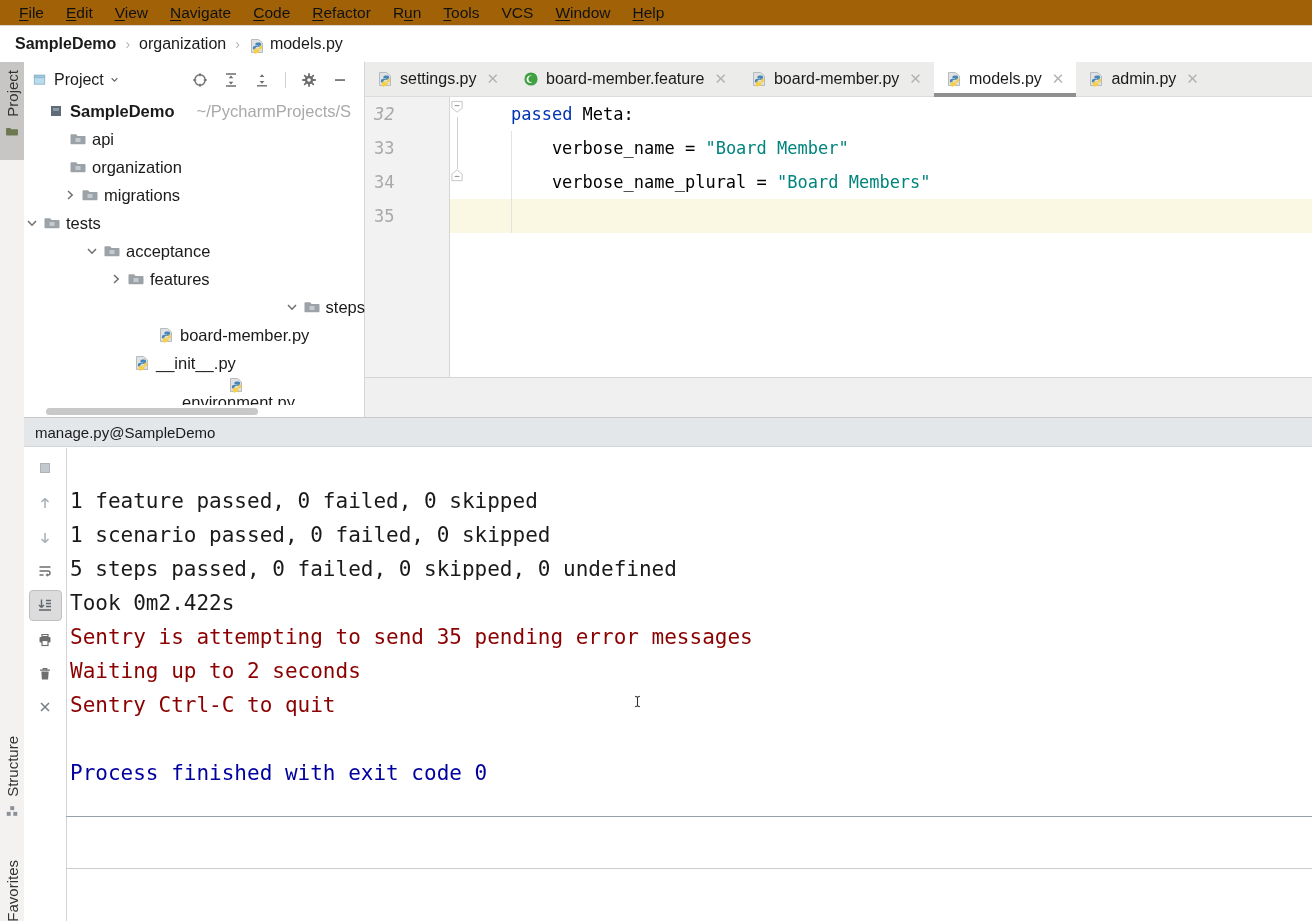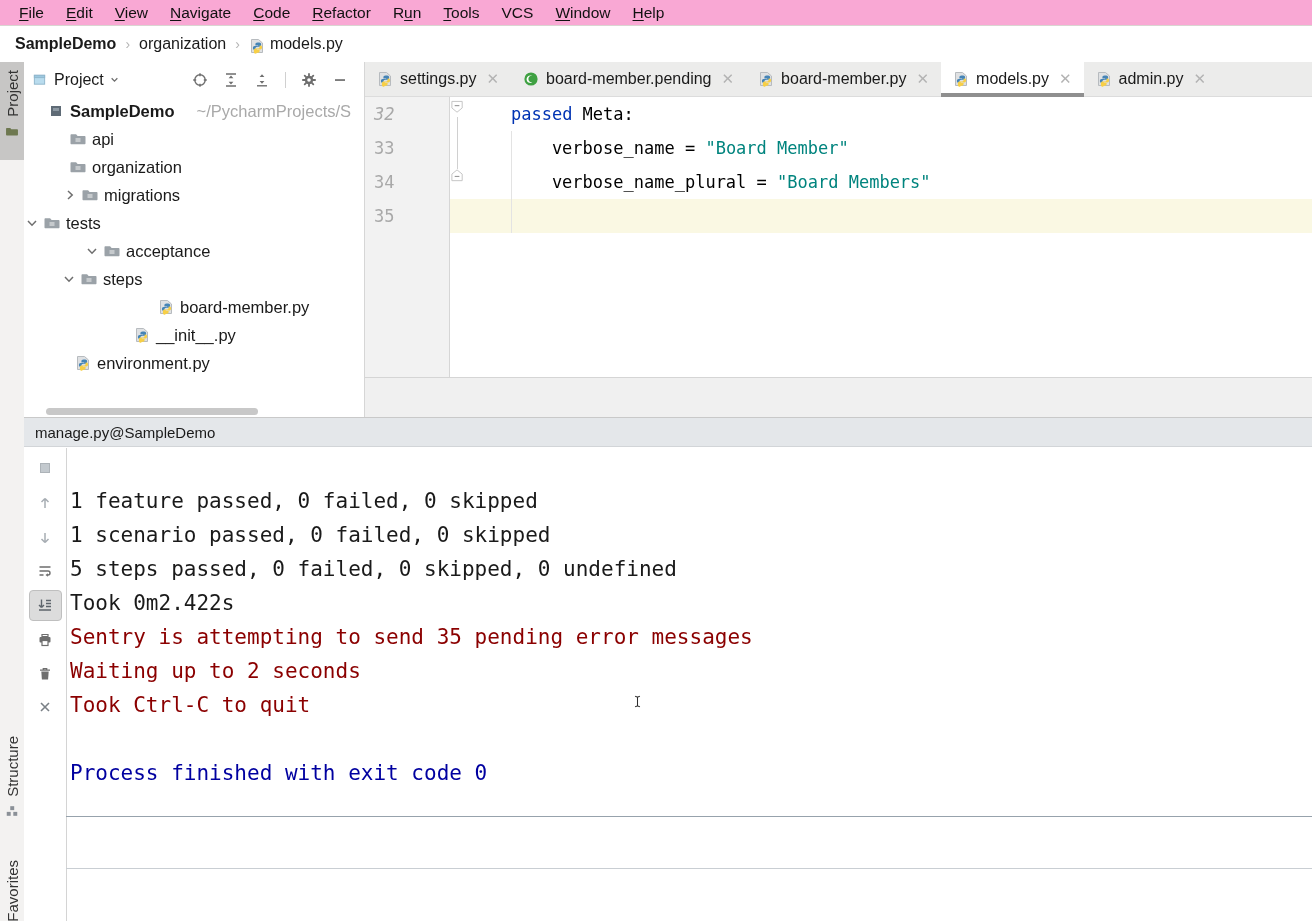--- a/index.html
+++ b/index.html
@@ -2,21 +2,21 @@
 <html><head>
 <meta charset="utf-8">
 <style>
   * { margin:0; padding:0; box-sizing:border-box; }
   html,body { width:1312px; height:921px; overflow:hidden; }
   body { font-family:"Liberation Sans", sans-serif; background:#fff; color:#1a1a1a; }
   #root { position:relative; width:1312px; height:921px; background:#fff; }
 
   
   #menu-bar { position:absolute; left:0; top:0; width:1312px; height:26px;
-    background:#f9a8d4; border-bottom:1px solid #d9d5d1; display:flex; align-items:center; padding-left:8px; }
+    background:#a16207; border-bottom:1px solid #d9d5d1; display:flex; align-items:center; padding-left:8px; }
   .menu-item { font-size:15.5px; padding:0 11px; color:#111; cursor:default; white-space:nowrap; }
   .menu-item u { text-decoration:underline; text-underline-offset:2px; }
 
   
   #breadcrumb-bar { position:absolute; left:0; top:26px; width:1312px; height:36px;
     background:#fff; display:flex; align-items:center; padding-left:15px; font-size:16px; }
   .crumb { white-space:nowrap; }
   .crumb.bold { font-weight:bold; }
   .crumb-sep { color:#b5b5b5; margin:0 9px; font-size:14px; }
   .crumb-ico { display:inline-flex; margin-right:5px; position:relative; top:2px; }
@@ -273,23 +273,37 @@
             </svg>
           </span>
           <span class="svgi ico">
             <svg width="16" height="16" viewBox="0 0 16 16" xmlns="http://www.w3.org/2000/svg">
               <path d="M1.5 3.2h4.6l1.5 1.8h6.9c.6 0 1 .4 1 1v6.3c0 .6-.4 1-1 1h-13c-.6 0-1-.4-1-1V4.2c0-.6.4-1 1-1z" fill="#9ba2a8"></path>
               <rect x="5.5" y="7" width="5" height="4" fill="#c6cacd"></rect>
             </svg>
           </span>
           <span class="lbl">acceptance</span>
         </div>
-        <div class="tree-row" style="padding-left: 37px;">
+        <div class="tree-row" style="padding-left: 84px;">
           <span class="svgi chev">
             <svg width="16" height="16" viewBox="0 0 16 16" xmlns="http://www.w3.org/2000/svg">
+              <polyline points="6,4 10.2,8 6,12" stroke="#6e6e6e" stroke-width="1.5" fill="none"></polyline>
+            </svg>
+          </span>
+          <span class="svgi ico">
+            <svg width="16" height="16" viewBox="0 0 16 16" xmlns="http://www.w3.org/2000/svg">
+              <path d="M1.5 3.2h4.6l1.5 1.8h6.9c.6 0 1 .4 1 1v6.3c0 .6-.4 1-1 1h-13c-.6 0-1-.4-1-1V4.2c0-.6.4-1 1-1z" fill="#9ba2a8"></path>
+              <rect x="5.5" y="7" width="5" height="4" fill="#c6cacd"></rect>
+            </svg>
+          </span>
+          <span class="lbl">features</span>
+        </div>
+        <div class="tree-row" style="padding-left: 76px; justify-content: flex-end;">
+          <span class="svgi chev">
+            <svg width="16" height="16" viewBox="0 0 16 16" xmlns="http://www.w3.org/2000/svg">
               <polyline points="4,6 8,10.2 12,6" stroke="#6e6e6e" stroke-width="1.5" fill="none"></polyline>
             </svg>
           </span>
           <span class="svgi ico">
             <svg width="16" height="16" viewBox="0 0 16 16" xmlns="http://www.w3.org/2000/svg">
               <path d="M1.5 3.2h4.6l1.5 1.8h6.9c.6 0 1 .4 1 1v6.3c0 .6-.4 1-1 1h-13c-.6 0-1-.4-1-1V4.2c0-.6.4-1 1-1z" fill="#9ba2a8"></path>
               <rect x="5.5" y="7" width="5" height="4" fill="#c6cacd"></rect>
             </svg>
           </span>
           <span class="lbl">steps</span>
@@ -307,21 +321,21 @@
         <div class="tree-row" style="padding-left: 110px;">
           <span class="svgi ico">
             <svg width="16" height="16" viewBox="0 0 16 16" xmlns="http://www.w3.org/2000/svg">
               <path d="M2.5 1.5h7l4 3.5v9.5h-11z" fill="#dfe1e3" stroke="#b7bbbf" stroke-width="1"></path>
               <path d="M8.6 4.6c-1.5 0-2.2.7-2.2 1.8v1h2.8v.6H5.6c-1.1 0-1.7.8-1.7 1.9s.5 1.9 1.6 1.9h.9v-1.1c0-1 .8-1.9 1.9-1.9h2.1c.9 0 1.7-.7 1.7-1.6V6.4c0-1-.8-1.8-1.8-1.8z" fill="#4584b6"></path>
               <path d="M8.4 14.8c1.5 0 2.2-.7 2.2-1.8v-1H7.8v-.6h3.6c1.1 0 1.7-.8 1.7-1.9S12.6 7.6 11.5 7.6h-.9v1.1c0 1-.8 1.9-1.9 1.9H6.6c-.9 0-1.7.7-1.7 1.6v1.8c0 1 .8 1.8 1.8 1.8z" fill="#f7cf46"></path>
             </svg>
           </span>
           <span class="lbl">__init__.py</span>
         </div>
-        <div class="tree-row" style="padding-left: 51px;">
+        <div class="tree-row" style="padding-left: 88px; flex-direction: column;">
           <span class="svgi ico">
             <svg width="16" height="16" viewBox="0 0 16 16" xmlns="http://www.w3.org/2000/svg">
               <path d="M2.5 1.5h7l4 3.5v9.5h-11z" fill="#dfe1e3" stroke="#b7bbbf" stroke-width="1"></path>
               <path d="M8.6 4.6c-1.5 0-2.2.7-2.2 1.8v1h2.8v.6H5.6c-1.1 0-1.7.8-1.7 1.9s.5 1.9 1.6 1.9h.9v-1.1c0-1 .8-1.9 1.9-1.9h2.1c.9 0 1.7-.7 1.7-1.6V6.4c0-1-.8-1.8-1.8-1.8z" fill="#4584b6"></path>
               <path d="M8.4 14.8c1.5 0 2.2-.7 2.2-1.8v-1H7.8v-.6h3.6c1.1 0 1.7-.8 1.7-1.9S12.6 7.6 11.5 7.6h-.9v1.1c0 1-.8 1.9-1.9 1.9H6.6c-.9 0-1.7.7-1.7 1.6v1.8c0 1 .8 1.8 1.8 1.8z" fill="#f7cf46"></path>
             </svg>
           </span>
           <span class="lbl">environment.py</span>
         </div>
       </div>
@@ -341,21 +355,21 @@
           <span>settings.py</span>
           <span class="close">✕</span>
         </div>
         <div class="etab">
           <span class="svgi">
             <svg width="16" height="16" viewBox="0 0 16 16" xmlns="http://www.w3.org/2000/svg">
               <circle cx="8" cy="8" r="6.6" fill="#3fa142"></circle>
               <path d="M9.3 4.3c-2.3.2-3.9 1.7-3.9 3.7s1.6 3.5 3.9 3.7c-1.5.8-4.3.4-5.3-1.6-.9-1.8-.3-4 1.4-5.1 1.2-.8 3-.9 3.9-.7z" fill="#fff"></path>
             </svg>
           </span>
-          <span>board-member.pending</span>
+          <span>board-member.feature</span>
           <span class="close">✕</span>
         </div>
         <div class="etab">
           <span class="svgi">
             <svg width="16" height="16" viewBox="0 0 16 16" xmlns="http://www.w3.org/2000/svg">
               <path d="M2.5 1.5h7l4 3.5v9.5h-11z" fill="#dfe1e3" stroke="#b7bbbf" stroke-width="1"></path>
               <path d="M8.6 4.6c-1.5 0-2.2.7-2.2 1.8v1h2.8v.6H5.6c-1.1 0-1.7.8-1.7 1.9s.5 1.9 1.6 1.9h.9v-1.1c0-1 .8-1.9 1.9-1.9h2.1c.9 0 1.7-.7 1.7-1.6V6.4c0-1-.8-1.8-1.8-1.8z" fill="#4584b6"></path>
               <path d="M8.4 14.8c1.5 0 2.2-.7 2.2-1.8v-1H7.8v-.6h3.6c1.1 0 1.7-.8 1.7-1.9S12.6 7.6 11.5 7.6h-.9v1.1c0 1-.8 1.9-1.9 1.9H6.6c-.9 0-1.7.7-1.7 1.6v1.8c0 1 .8 1.8 1.8 1.8z" fill="#f7cf46"></path>
             </svg>
           </span>
@@ -471,21 +485,21 @@
           </span>
         </div>
       <div id="run-divider"></div>
       <div id="console">
           <div class="console-line c-black">1 feature passed, 0 failed, 0 skipped</div>
           <div class="console-line c-black">1 scenario passed, 0 failed, 0 skipped</div>
           <div class="console-line c-black">5 steps passed, 0 failed, 0 skipped, 0 undefined</div>
           <div class="console-line c-black">Took 0m2.422s</div>
           <div class="console-line c-red">Sentry is attempting to send 35 pending error messages</div>
           <div class="console-line c-red">Waiting up to 2 seconds</div>
-          <div class="console-line c-red">Took Ctrl-C to quit</div>
+          <div class="console-line c-red">Sentry Ctrl-C to quit</div>
           <div class="console-line c-black"></div>
           <div class="console-line c-blue">Process finished with exit code 0</div>
         </div>
       <div id="ibeam-cursor"><svg width="15" height="15" viewBox="0 0 16 16" xmlns="http://www.w3.org/2000/svg">
             <path d="M5.5 2.2c1.3 1 2 1 2.5 1s1.2 0 2.5-1M5.5 13.8c1.3-1 2-1 2.5-1s1.2 0 2.5 1M8 3.2v9.6" stroke="#2b2b2b" stroke-width="1.1" fill="none"></path>
           </svg></div>
       <div id="prompt-sep"></div>
       <div id="prompt-bottom"></div>
     </div>
   </div>

